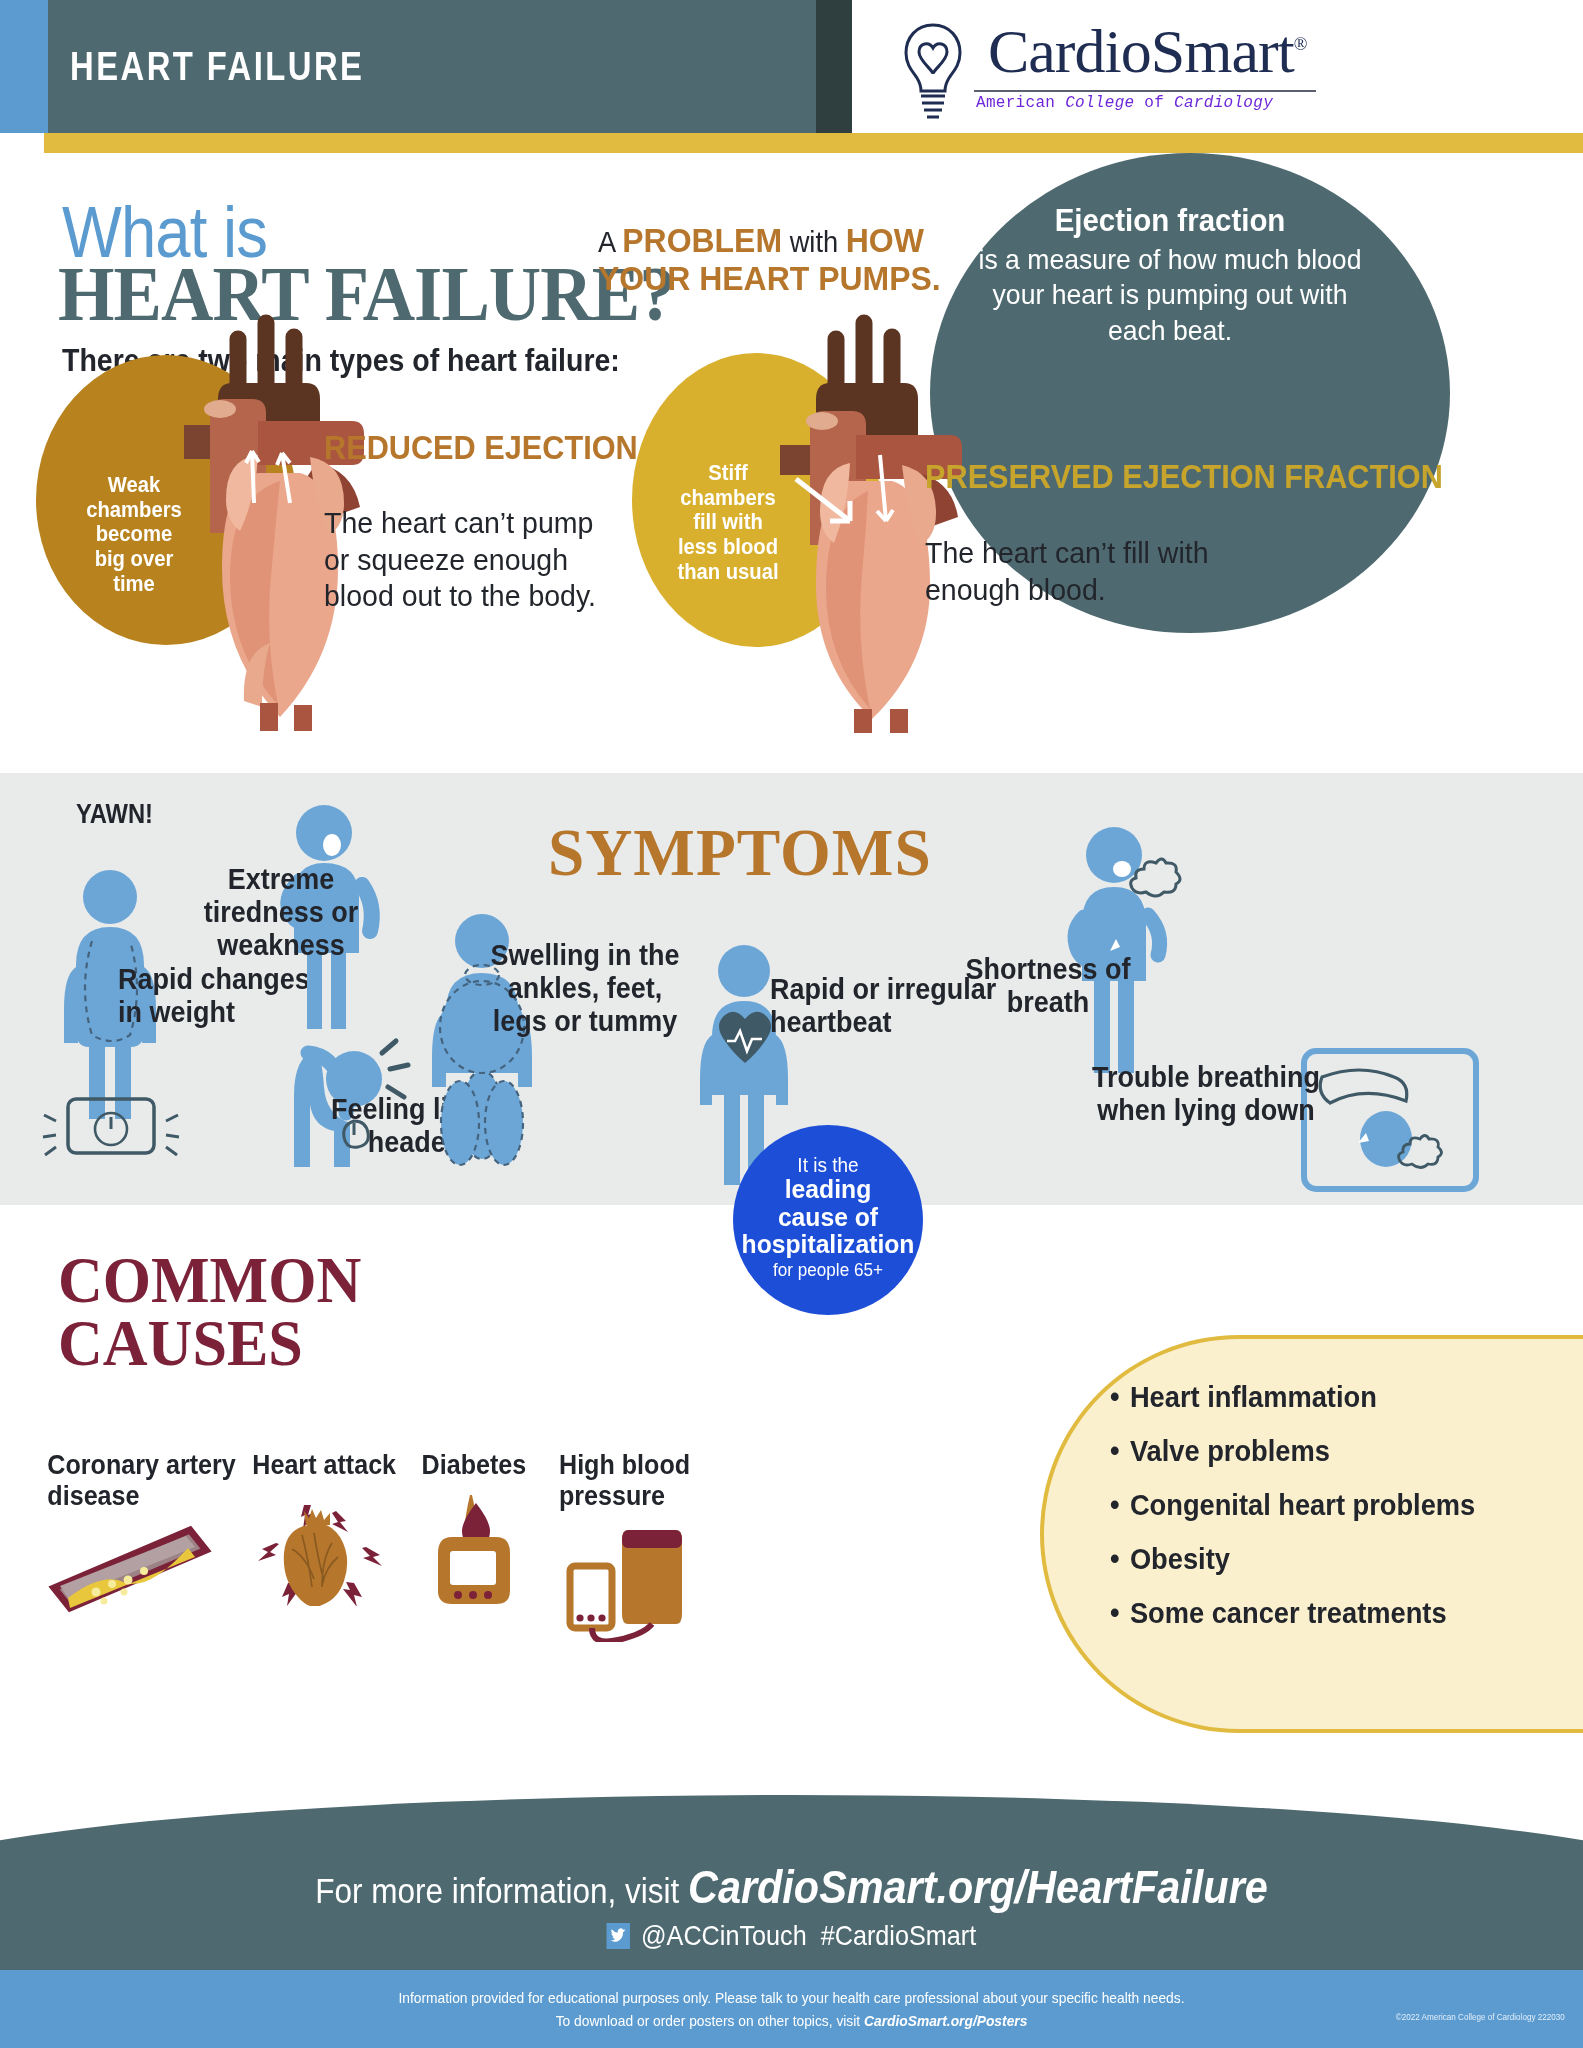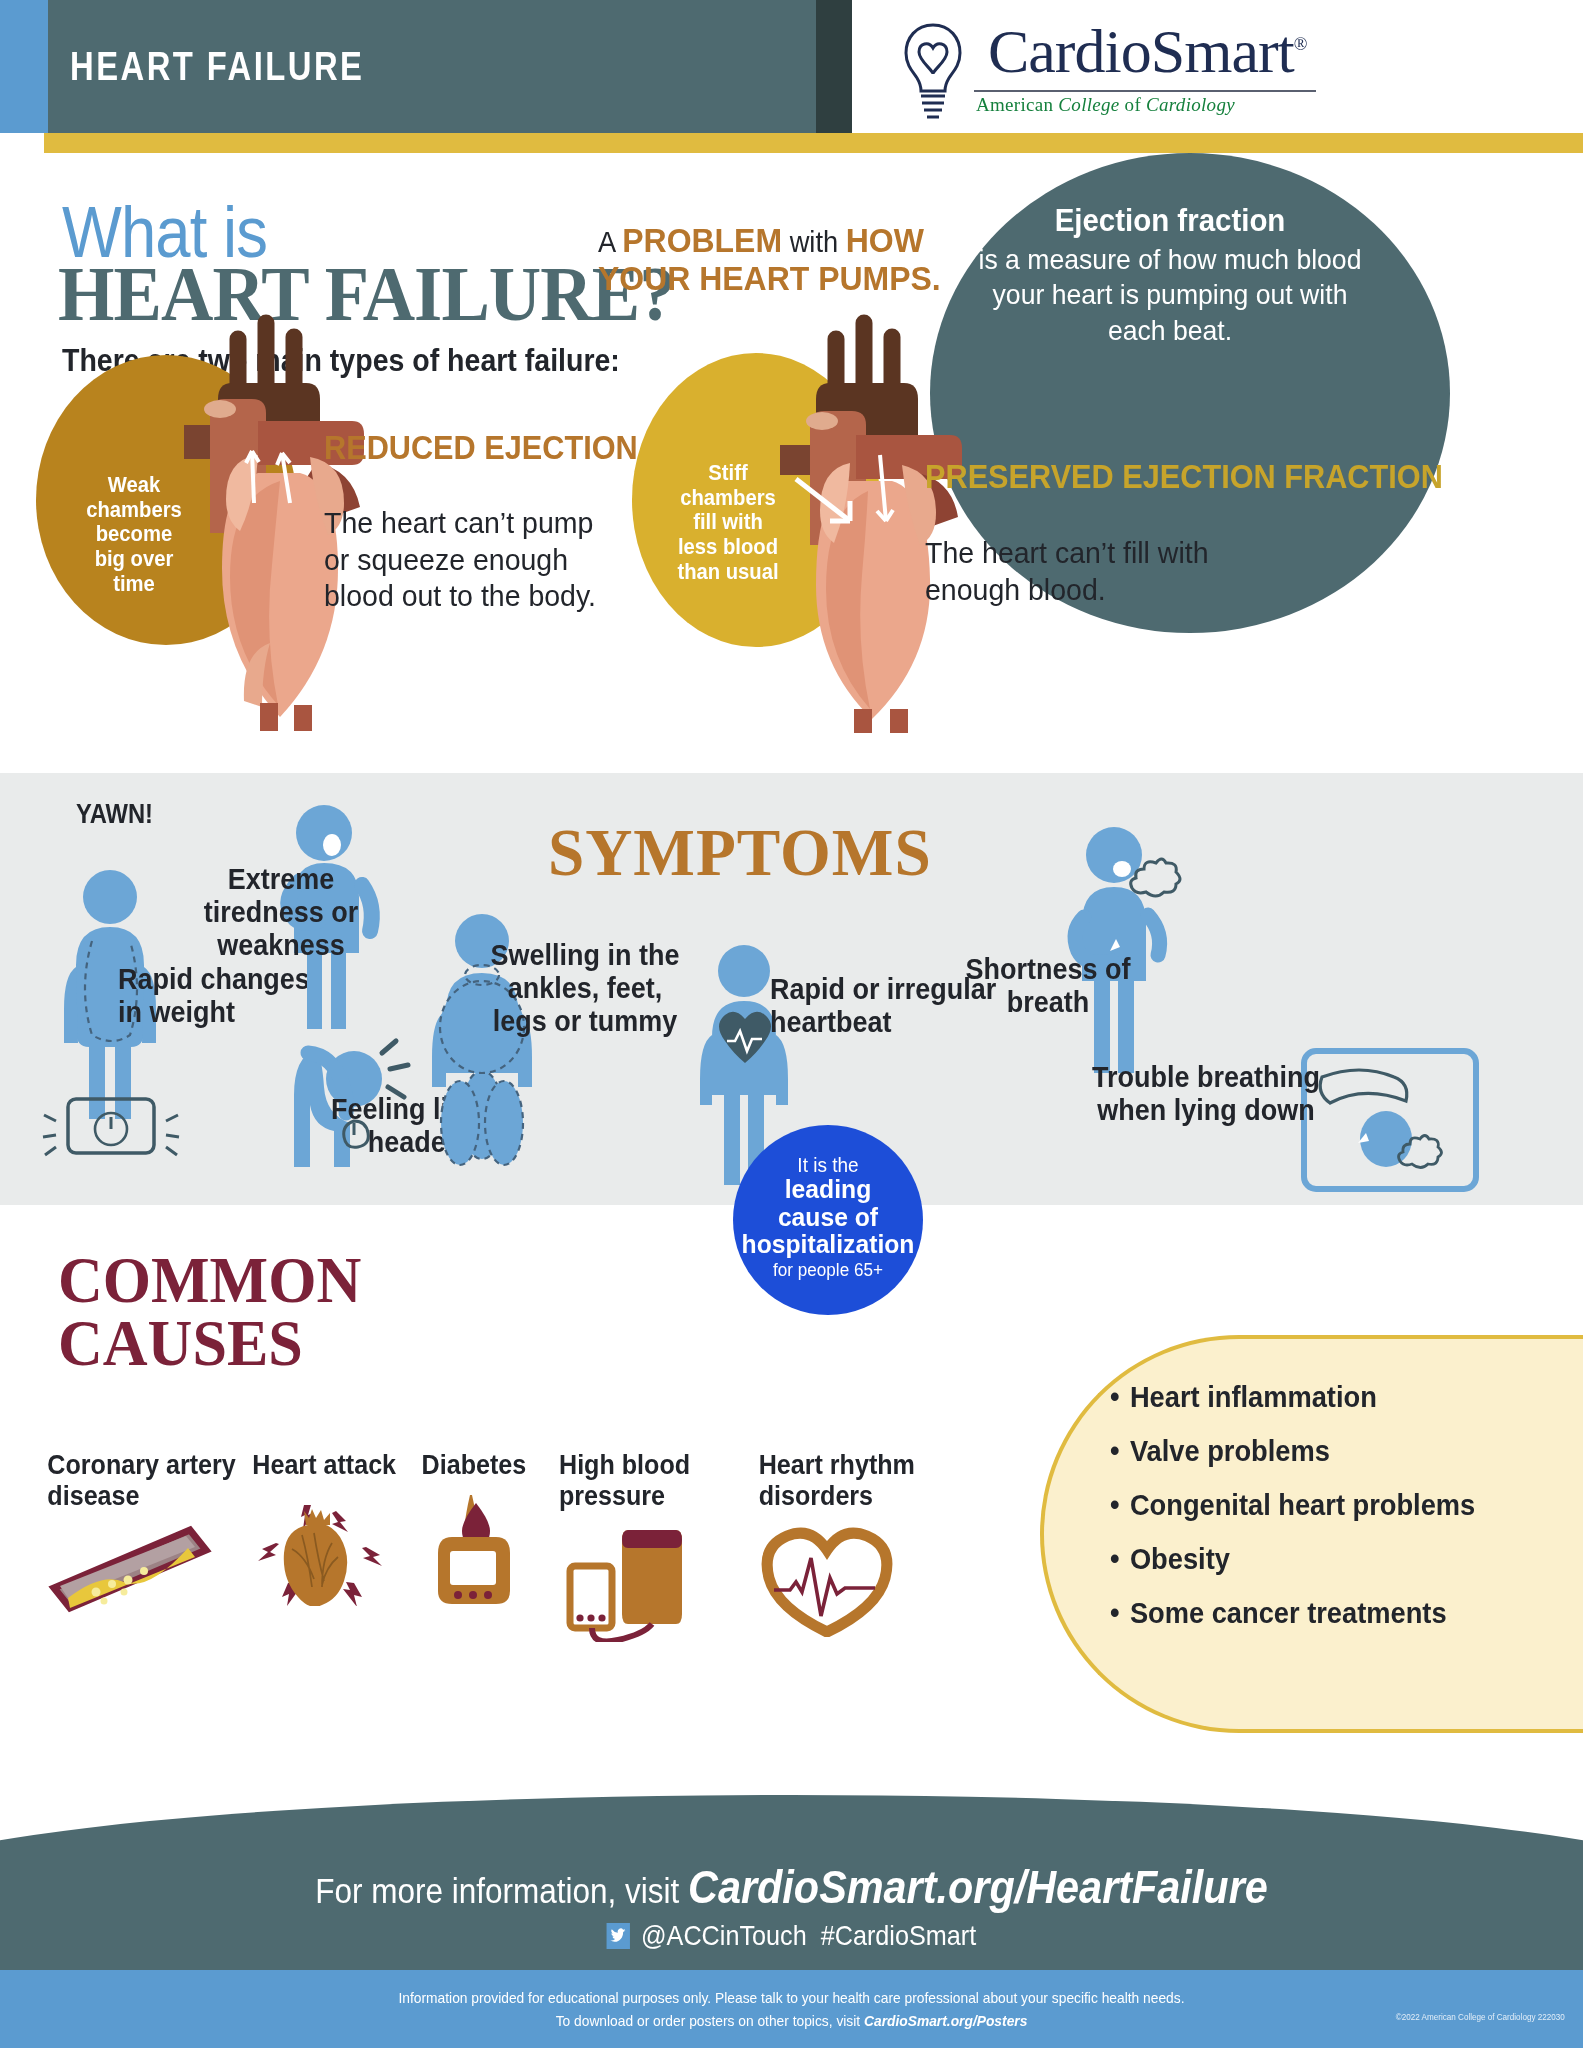--- a/index.html
+++ b/index.html
@@ -24,21 +24,21 @@
   .logo-bulb{position:absolute;left:0;top:4px;width:66px;height:102px;}
   .logo-word{
     position:absolute;left:88px;top:2px;
     font-family:"Liberation Serif", serif;font-size:62px;color:#1f2d52;
     letter-spacing:-1px;line-height:1;
   }
   .logo-reg{font-size:18px;vertical-align:super;}
   .logo-rule{position:absolute;left:74px;top:72px;width:342px;height:2px;background:#5a6070;}
   .logo-sub{
     position:absolute;left:76px;top:76px;
-    font-family:Liberation Serif, serif;font-size:19px;color:#15803d;letter-spacing:.3px;
+    font-family:Liberation Mono, monospace;font-size:16px;color:#6d28d9;letter-spacing:.3px;
   }
   .logo-sub i{font-style:italic;}
 
   
   .yellow-rule{position:absolute;left:44px;top:133px;width:1539px;height:20px;background:#e0bb40;}
 
   
   .s1{position:absolute;left:0;top:153px;width:1583px;height:620px;background:#fff;}
   .what-is{position:absolute;left:62px;top:38px;
      font-family:"Liberation Sans", sans-serif;font-weight:normal;font-size:72px;color:#5b9bd0;
@@ -393,27 +393,20 @@
       <path d="M76 8 h48 q6 0 6 10 q0 8 -6 8 h-48 q-6 0-6 -8 q0-10 6 -10 z" fill="#7b2239"></path>
       <rect x="18" y="44" width="42" height="62" rx="5" fill="none" stroke="#b6762c" stroke-width="7"></rect>
       <rect x="24" y="50" width="30" height="36" fill="#ffffff"></rect>
       <circle cx="28" cy="96" r="3.6" fill="#7b2239"></circle>
         <circle cx="39" cy="96" r="3.6" fill="#7b2239"></circle>
       <circle cx="50" cy="96" r="3.6" fill="#7b2239"></circle>
       <path d="M40 106 q0 18 26 12 q26 -6 34 -16" fill="none" stroke="#7b2239" stroke-width="6"></path>
     </svg>
   </div>
 
-  <div class="cause" style="left:752px;top:1450px;width:190px;">
-    <div class="lb">Heart rhythm disorders</div>
-    <svg class="ic" width="150" height="115" viewBox="0 0 150 115">
-      <path d="M75 28 q-16-24-40-14 q-26 11-18 42 q8 30 58 54 q50-24 58-54 q8-31-18-42 q-24-10-40 14 z" fill="none" stroke="#b6762c" stroke-width="11"></path>
-      <path d="M22 68 h16 l6 -8 l6 10 l9 -34 l10 58 l9 -38 l7 16 l8 -6 h30" fill="none" stroke="#7b2239" stroke-width="3.6"></path>
-    </svg>
-  </div>
 
   <div class="cream">
     <ul>
       <li>Heart inflammation</li>
       <li>Valve problems</li>
       <li>Congenital heart problems</li>
       <li>Obesity</li>
       <li>Some cancer treatments</li>
     </ul>
   </div>

